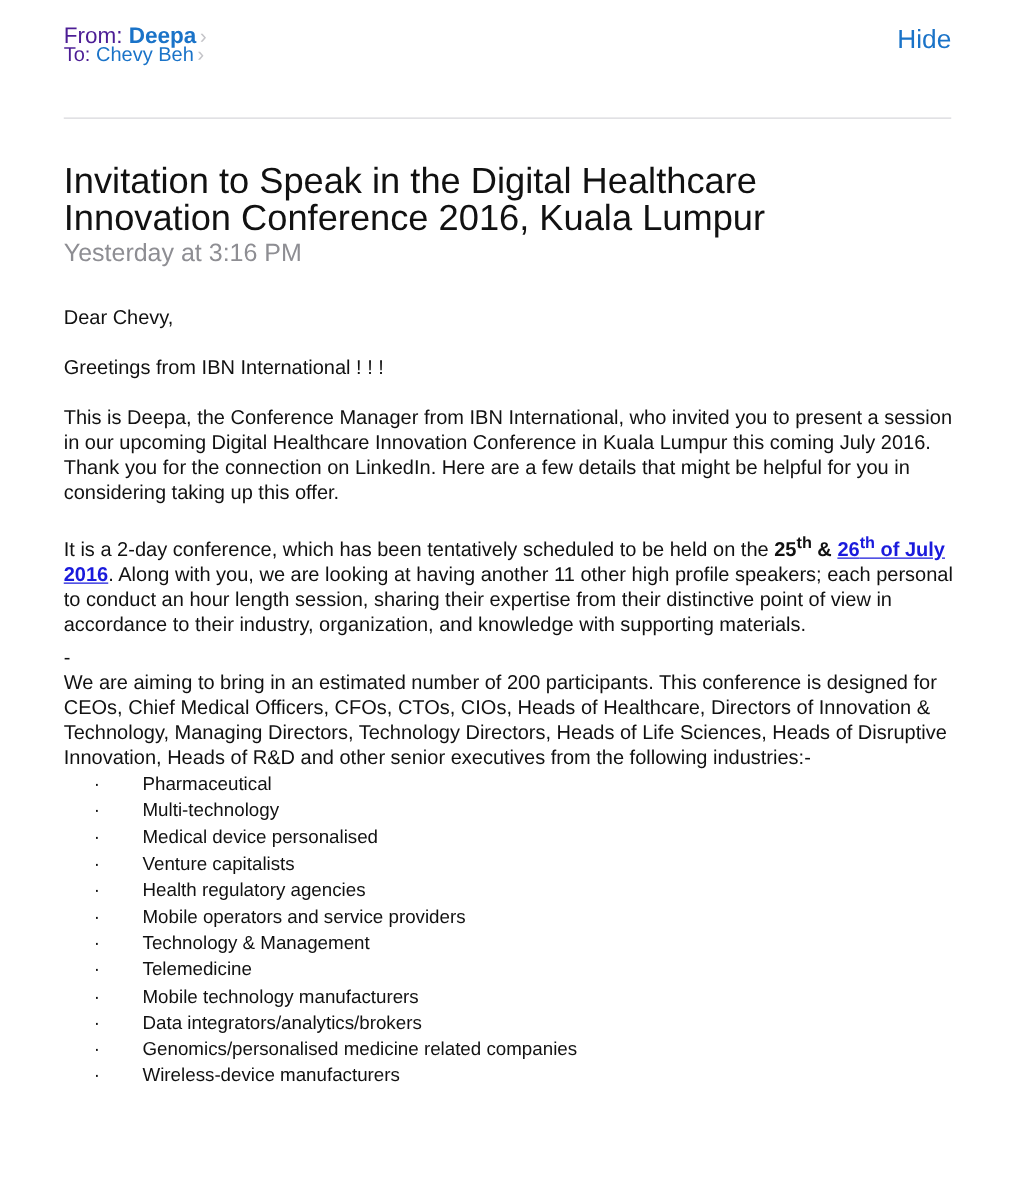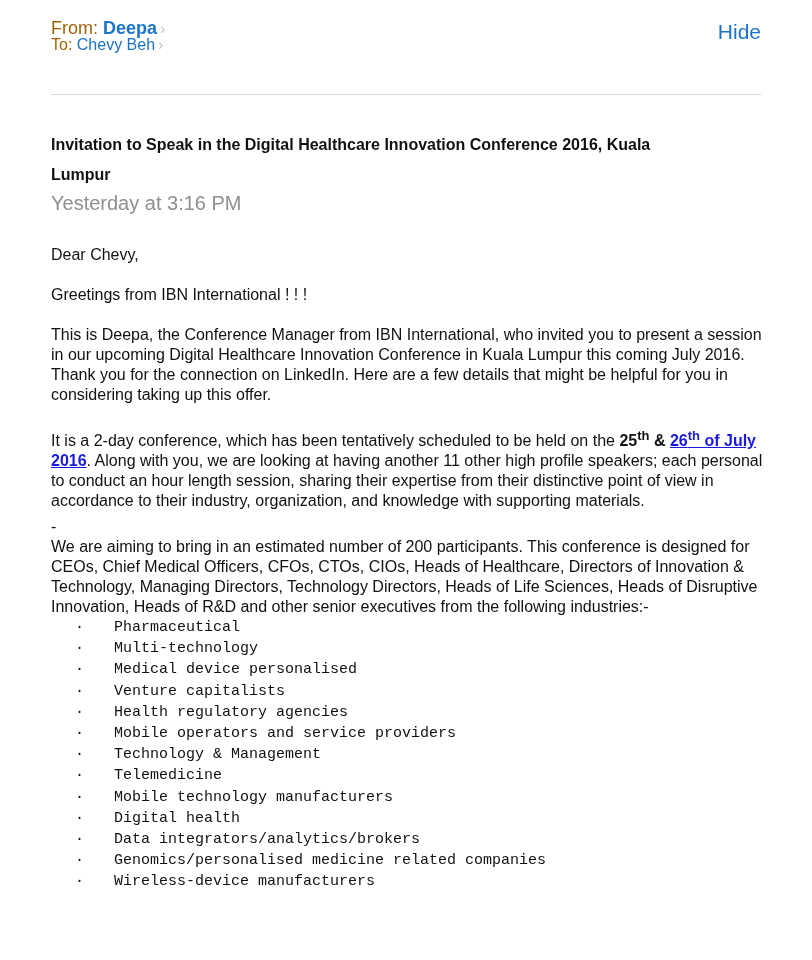--- a/index.html
+++ b/index.html
@@ -1,39 +1,39 @@
 <!DOCTYPE html>
 <html><head>
 <meta charset="utf-8">
 <style>
   html, body { margin: 0; padding: 0; background: #ffffff; }
   body { width: 812px; height: 960px; overflow: hidden; position: relative;
          font-family: "Liberation Sans", sans-serif; color: #111; }
   .hdr { position: absolute; left: 51px; right: 51px; }
   .row-from { top: 18px; font-size: 18px; }
   .row-to { top: 36px; font-size: 16px; }
-  .lbl { color: #a16207; }
+  .lbl { color: #4c1d95; }
   .from-name { color: #1a73c8; font-weight: bold; }
   .to-name { color: #1a73c8; }
   .chev { color: #c4c4c8; font-size: 16px; margin-left: 3px; }
   .hide { position: absolute; top: 20px; right: 51px; color: #1a73c8; font-size: 21px; }
   .divider { position: absolute; top: 94px; left: 51px; right: 51px; height: 1px; background: #d8d8dc; }
-  .subject { position: absolute; top: 130px; left: 51px; width: 640px; font-size: 16px;
-             line-height: 30px; color: #111; margin: 0; font-weight: bold; }
+  .subject { position: absolute; top: 130px; left: 51px; width: 640px; font-size: 29px;
+             line-height: 30px; color: #111; margin: 0; font-weight: normal; }
   .date { position: absolute; top: 192px; left: 51px; font-size: 20px; color: #8e8e93; }
   .body { position: absolute; top: 245px; left: 51px; width: 715px; font-size: 16px;
           line-height: 20px; color: #111; }
   .body p { margin: 0 0 20px 0; }
   .p4 { margin-top: 26px !important; }
   .bold { font-weight: bold; }
   sup { font-size: 13px; line-height: 0; }
   a.datelink { color: #1a1adc; font-weight: bold; text-decoration: underline; }
   .dash { margin: 0; height: 20px; line-height: 20px; }
   ul.ind { list-style: none; margin: 0; padding: 0; }
-  ul.ind li { height: 21.2px; line-height: 21.2px; font-family: Liberation Mono, monospace; font-size: 15px; }
+  ul.ind li { height: 21.2px; line-height: 21.2px; font-family: Liberation Sans, sans-serif; font-size: 15px; }
   .bul { display: inline-block; width: 63px; padding-left: 24px; box-sizing: border-box; }
 </style>
 </head>
 <body>
 
 <div class="hdr row-from">
   <span class="lbl">From:</span>
   <span class="from-name">Deepa</span><span class="chev">›</span>
 </div>
 <span class="hide">Hide</span>
@@ -56,18 +56,17 @@
   <ul class="ind">
     <li><span class="bul">·</span><span>Pharmaceutical</span></li>
     <li><span class="bul">·</span><span>Multi-technology</span></li>
     <li><span class="bul">·</span><span>Medical device personalised</span></li>
     <li><span class="bul">·</span><span>Venture capitalists</span></li>
     <li><span class="bul">·</span><span>Health regulatory agencies</span></li>
     <li><span class="bul">·</span><span>Mobile operators and service providers</span></li>
     <li><span class="bul">·</span><span>Technology &amp; Management</span></li>
     <li><span class="bul">·</span><span>Telemedicine</span></li>
     <li><span class="bul">·</span><span>Mobile technology manufacturers</span></li>
-    <li><span class="bul">·</span><span>Digital health</span></li>
     <li><span class="bul">·</span><span>Data integrators/analytics/brokers</span></li>
     <li><span class="bul">·</span><span>Genomics/personalised medicine related companies</span></li>
     <li><span class="bul">·</span><span>Wireless-device manufacturers</span></li>
   </ul>
 </div>
 
 </body></html>

